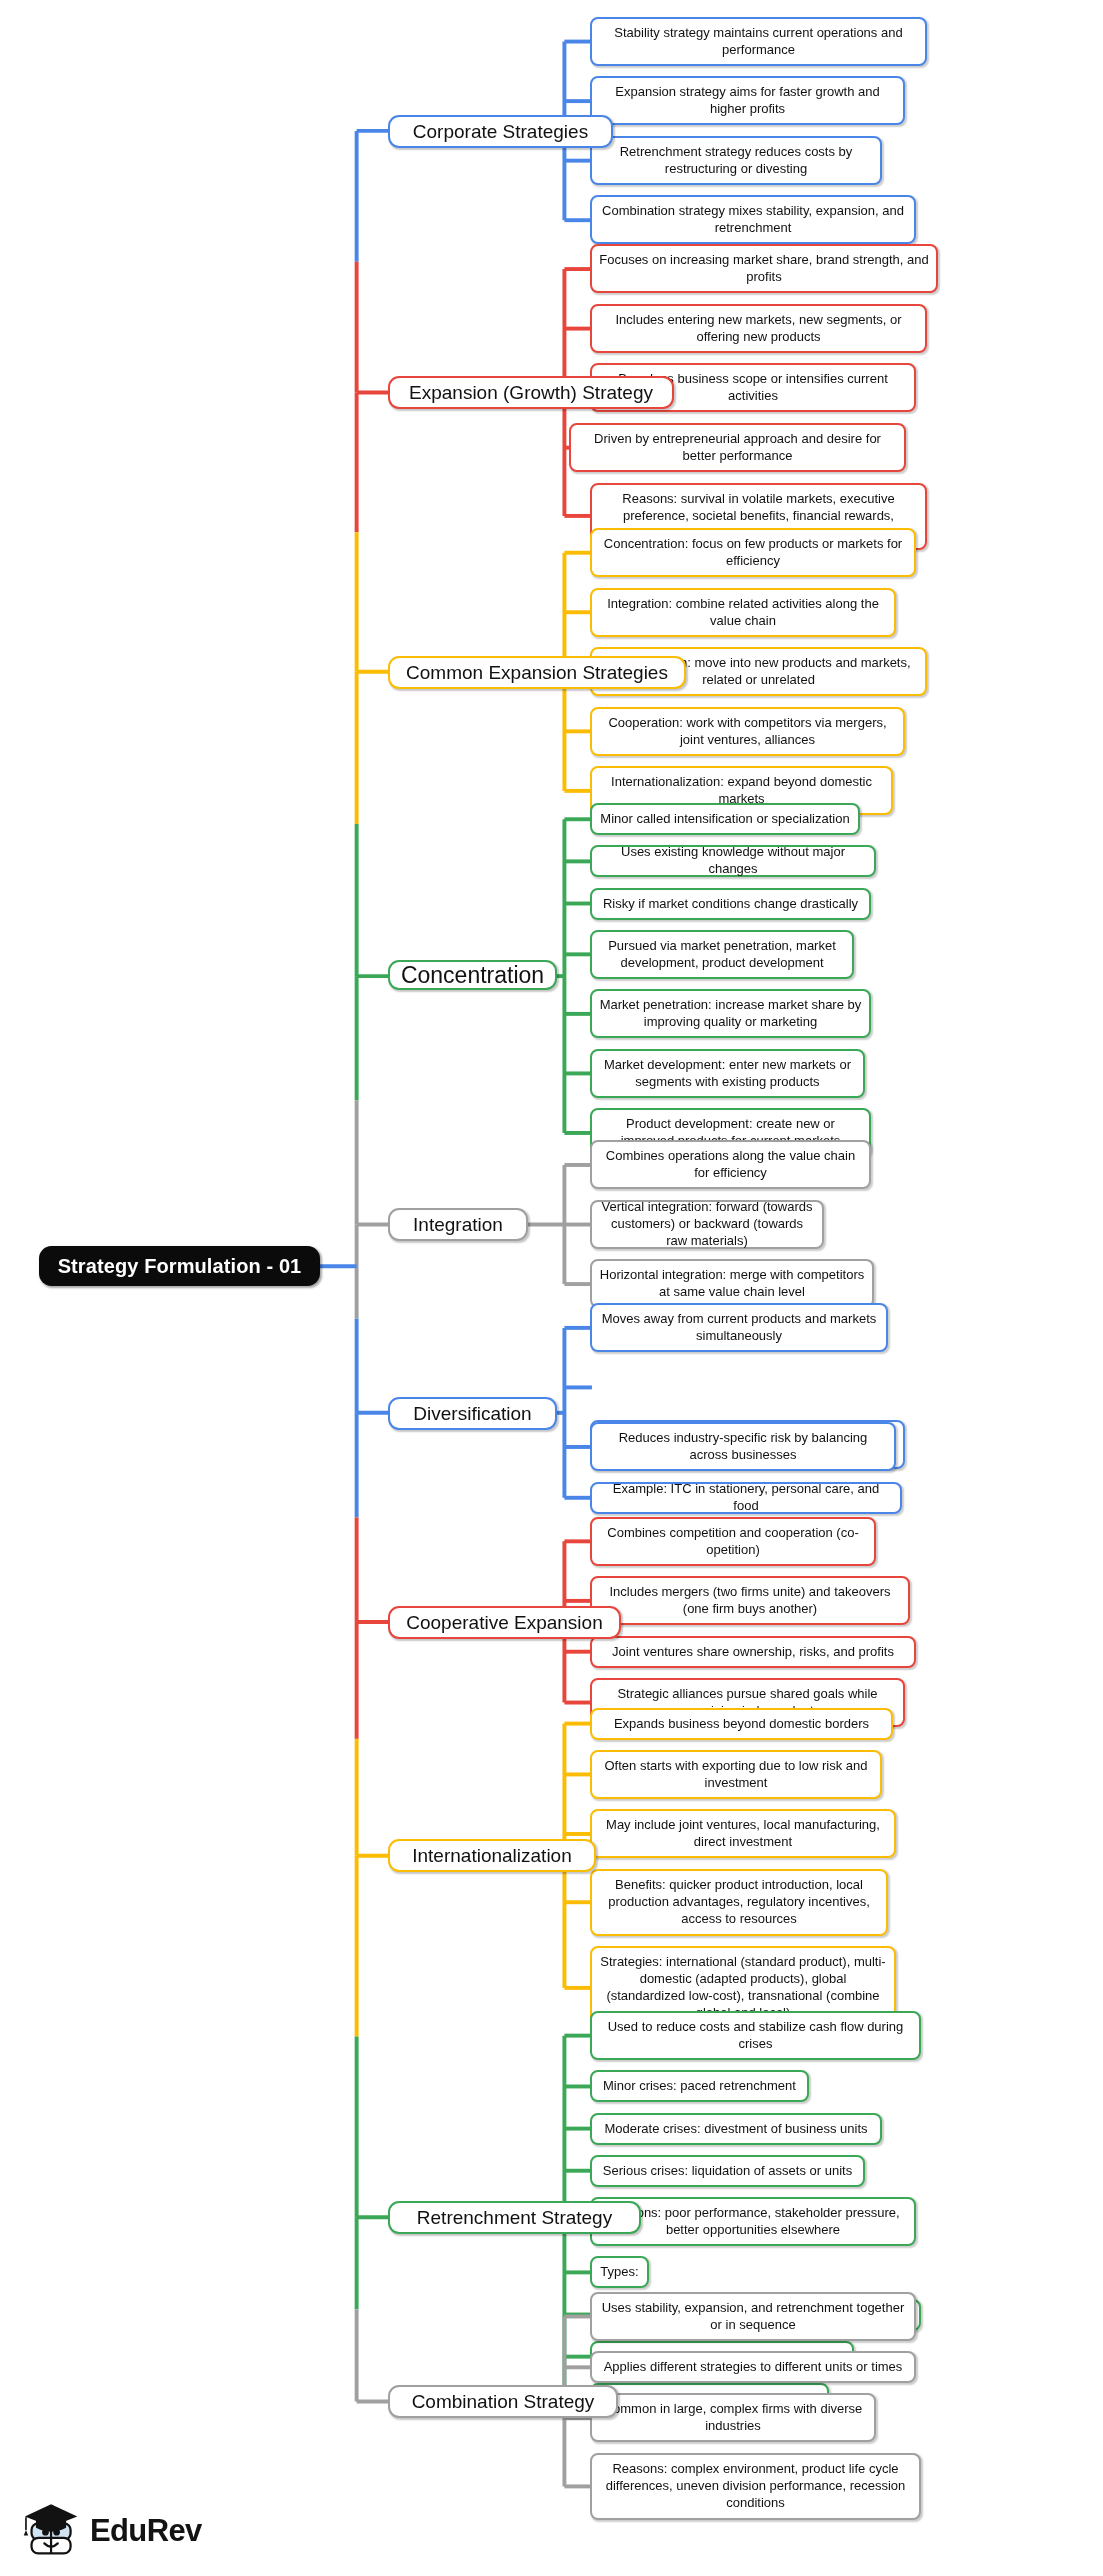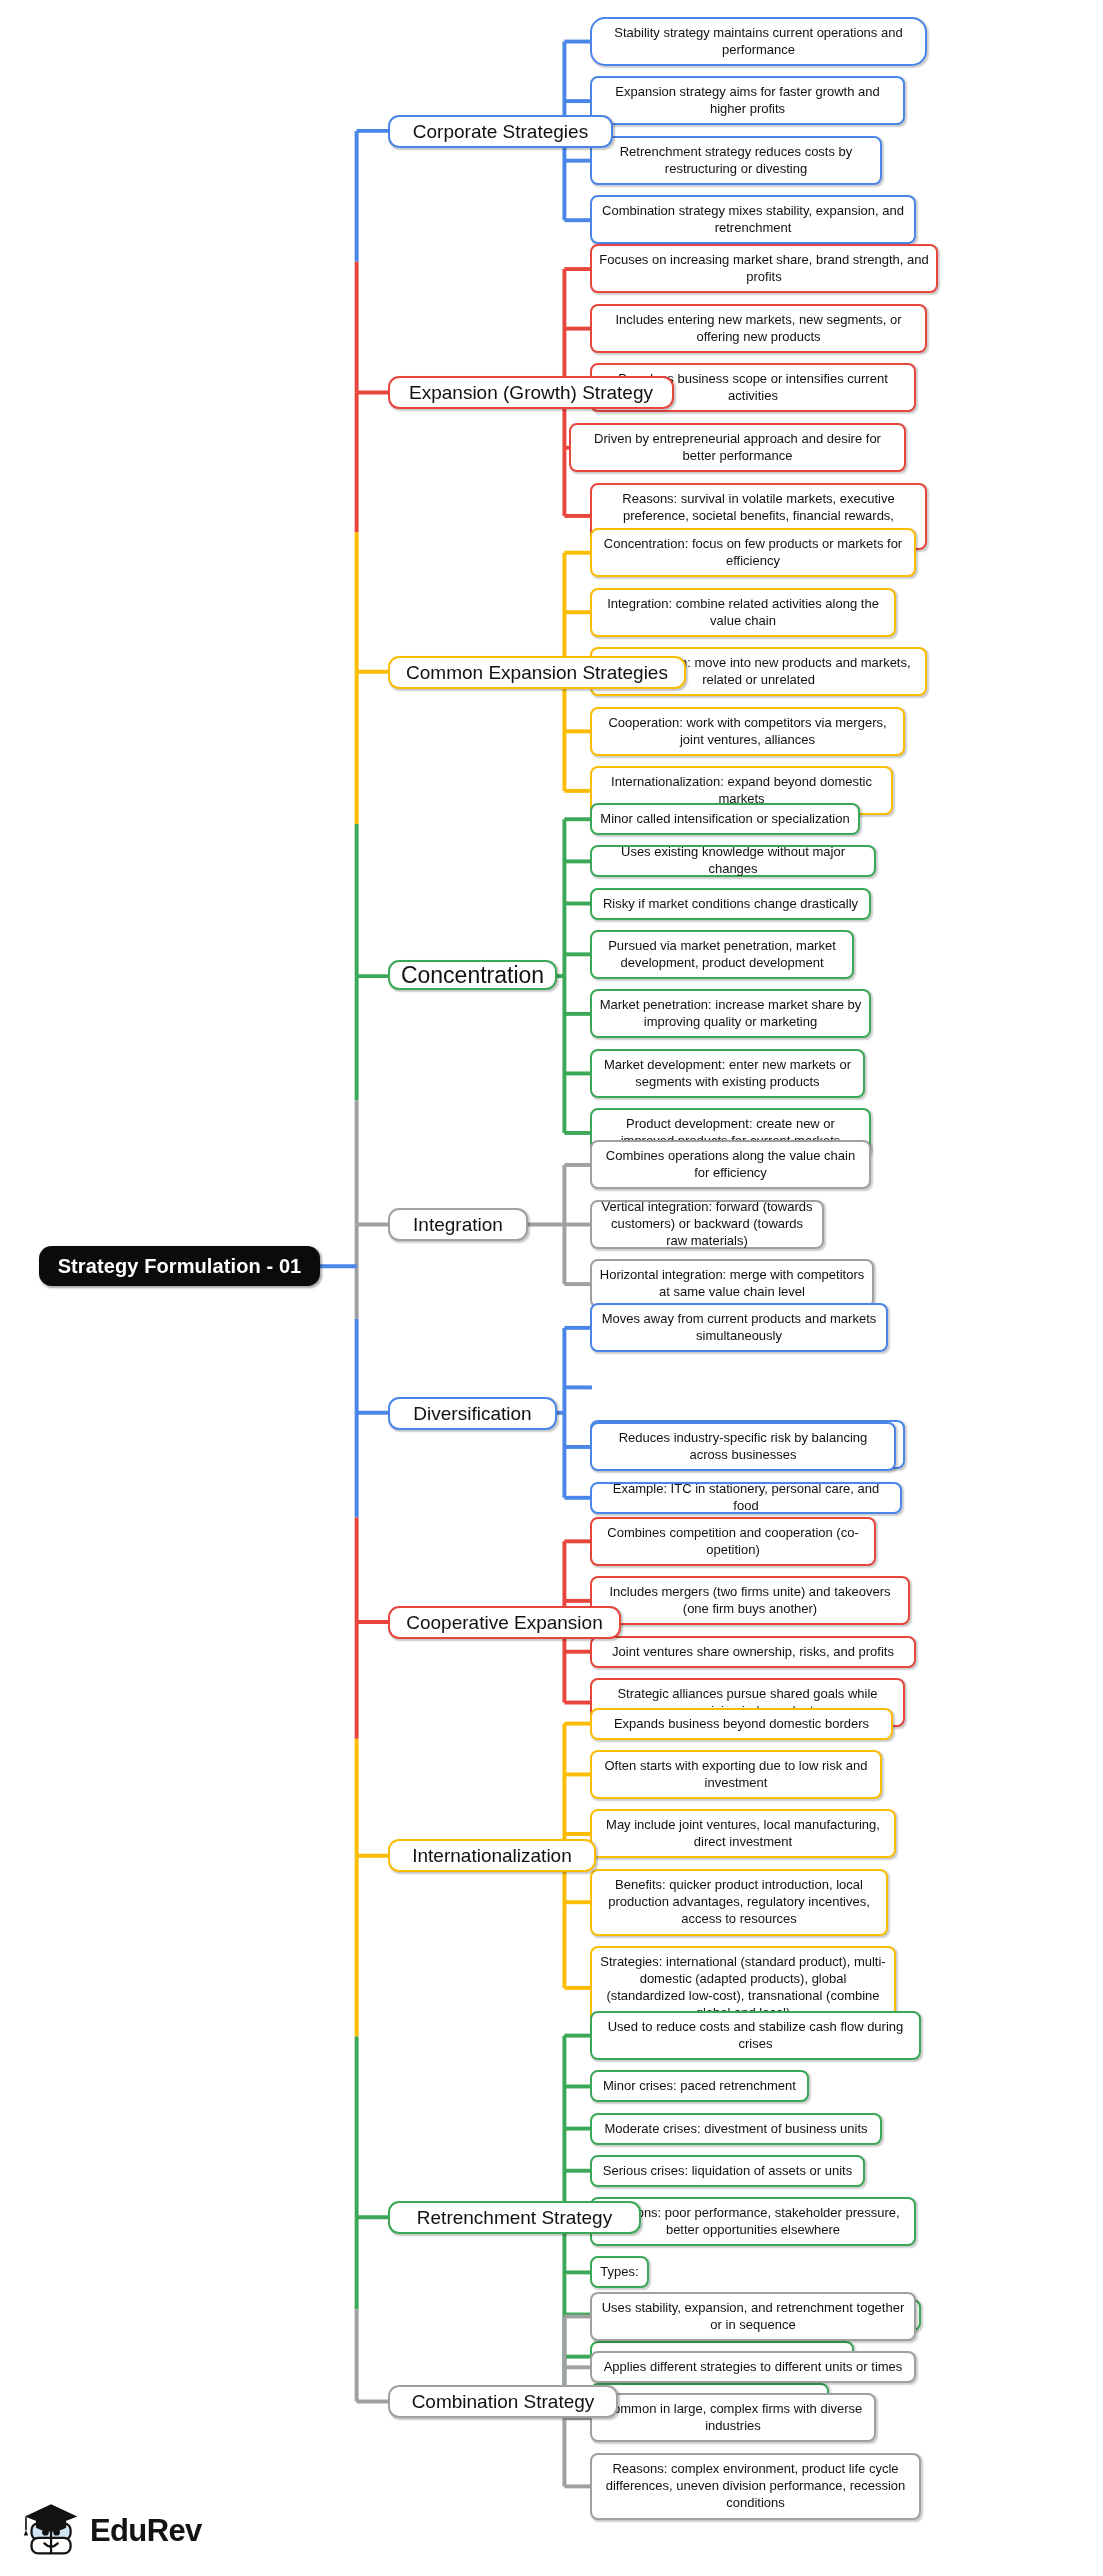--- a/index.html
+++ b/index.html
@@ -173,21 +173,21 @@
       <line x1="635" y1="2887.5" x2="635" y2="3095.625" stroke="#e8453c" stroke-width="7" stroke-linecap="butt"></line>
       <line x1="635" y1="3095.625" x2="635" y2="3303.75" stroke="#fbbc04" stroke-width="7" stroke-linecap="butt"></line>
       <line x1="635" y1="3303.75" x2="635" y2="3625.5" stroke="#fbbc04" stroke-width="7" stroke-linecap="butt"></line>
       <line x1="635" y1="3625.5" x2="635" y2="3947.25" stroke="#3aa856" stroke-width="7" stroke-linecap="butt"></line>
       <line x1="635" y1="3947.25" x2="635" y2="4111.25" stroke="#3aa856" stroke-width="7" stroke-linecap="butt"></line>
       <line x1="635" y1="4111.25" x2="635" y2="4275.25" stroke="#a0a0a0" stroke-width="7" stroke-linecap="butt"></line>
       <line x1="566" y1="2254.125" x2="635" y2="2254.125" stroke="#4a86e8" stroke-width="7" stroke-linecap="butt"></line>
     </svg>
 
   <div id="nodes">
-      <div class="leaf-node" style="left: 590px; top: 17px; width: 337px; height: 49px; border-color: rgb(74, 134, 232); font-size: 13px; border-radius: 15px;">Stability strategy maintains current operations and performance</div>
+      <div class="leaf-node" style="left: 590px; top: 17px; width: 337px; height: 49px; border-color: rgb(74, 134, 232); font-size: 13px;">Stability strategy maintains current operations and performance</div>
       <div class="leaf-node" style="left: 590px; top: 76px; width: 315px; height: 49px; border-color: rgb(74, 134, 232); font-size: 13px;">Expansion strategy aims for faster growth and higher profits</div>
       <div class="leaf-node" style="left: 590px; top: 136px; width: 292px; height: 49px; border-color: rgb(74, 134, 232); font-size: 13px;">Retrenchment strategy reduces costs by restructuring or divesting</div>
       <div class="leaf-node" style="left: 590px; top: 195px; width: 326px; height: 49px; border-color: rgb(74, 134, 232); font-size: 13px;">Combination strategy mixes stability, expansion, and retrenchment</div>
       <div class="branch-node" style="left: 388px; width: 225px; height: 33px; top: 115px; border-color: rgb(74, 134, 232); font-size: 19px;">Corporate Strategies</div>
       <div class="leaf-node" style="left: 590px; top: 244px; width: 348px; height: 49px; border-color: rgb(232, 69, 60); font-size: 13px;">Focuses on increasing market share, brand strength, and profits</div>
       <div class="leaf-node" style="left: 590px; top: 304px; width: 337px; height: 49px; border-color: rgb(232, 69, 60); font-size: 13px;">Includes entering new markets, new segments, or offering new products</div>
       <div class="leaf-node" style="left: 590px; top: 363px; width: 326px; height: 49px; border-color: rgb(232, 69, 60); font-size: 13px;">Broadens business scope or intensifies current activities</div>
       <div class="leaf-node" style="left: 569px; top: 423px; width: 337px; height: 49px; border-color: rgb(232, 69, 60); font-size: 13px;">Driven by entrepreneurial approach and desire for better performance</div>
       <div class="leaf-node" style="left: 590px; top: 483px; width: 337px; height: 67px; border-color: rgb(232, 69, 60); font-size: 13px;">Reasons: survival in volatile markets, executive preference, societal benefits, financial rewards, economies of scale</div>
       <div class="branch-node" style="left: 388px; width: 286px; height: 33px; top: 376px; border-color: rgb(232, 69, 60); font-size: 19px;">Expansion (Growth) Strategy</div>

